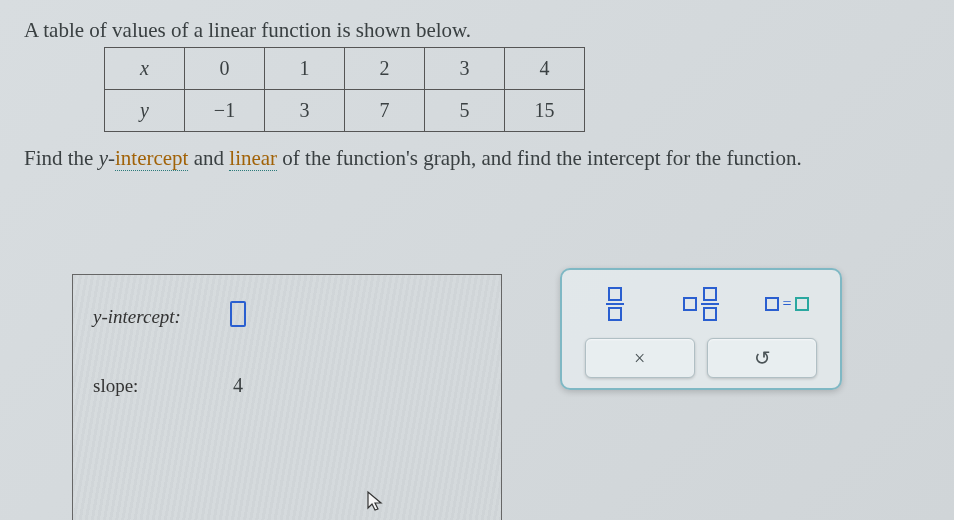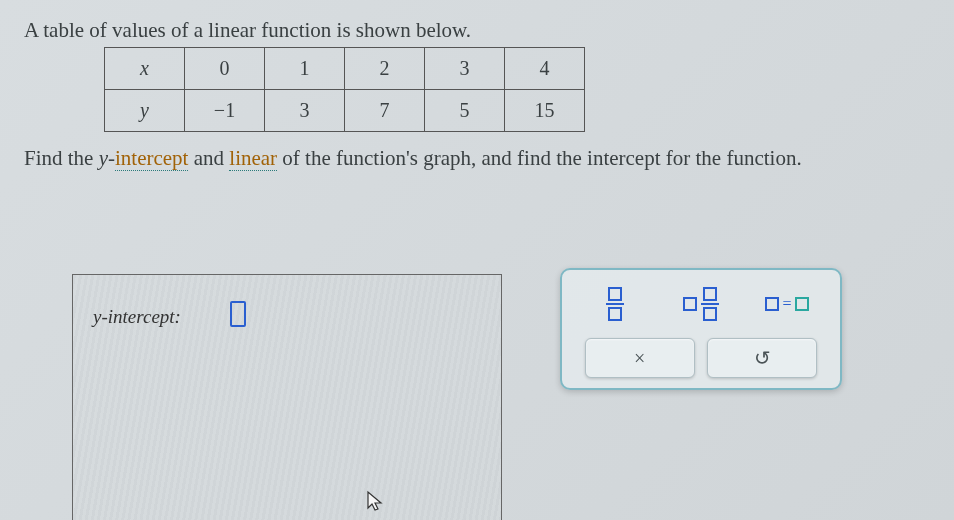--- a/index.html
+++ b/index.html
@@ -113,20 +113,24 @@
 
 <div class="instruct">
   <span>Find the </span><span style="font-style:italic">y</span>-<span class="underline">intercept</span><span> and </span><span class="underline">linear</span><span> of the function's graph, and find the intercept for the function.</span>
 </div>
 
 <div class="answer-box">
   <div class="answer-row">
     <div class="label"><span style="font-style:italic">y</span>-intercept:</div>
     <div class="val"><span class="slot"></span></div>
   </div>
+  <div class="answer-row">
+    <div class="label">slope:</div>
+    <div class="val">4</div>
+  </div>
 </div>
 
 <div class="palette">
   <div class="palette-row">
     <div class="tool">
       <div class="frac">
         <span class="box"></span>
           <span class="bar"></span>
           <span class="box"></span>
       </div>

